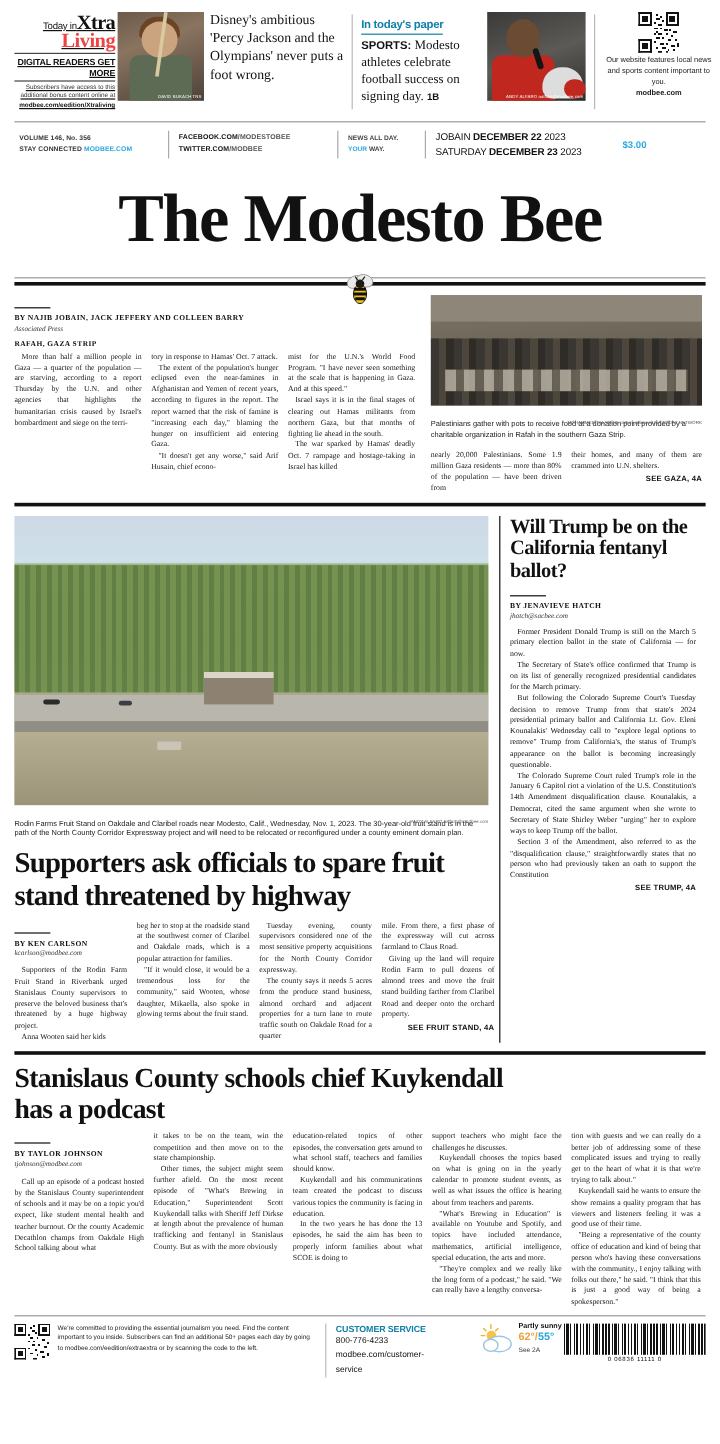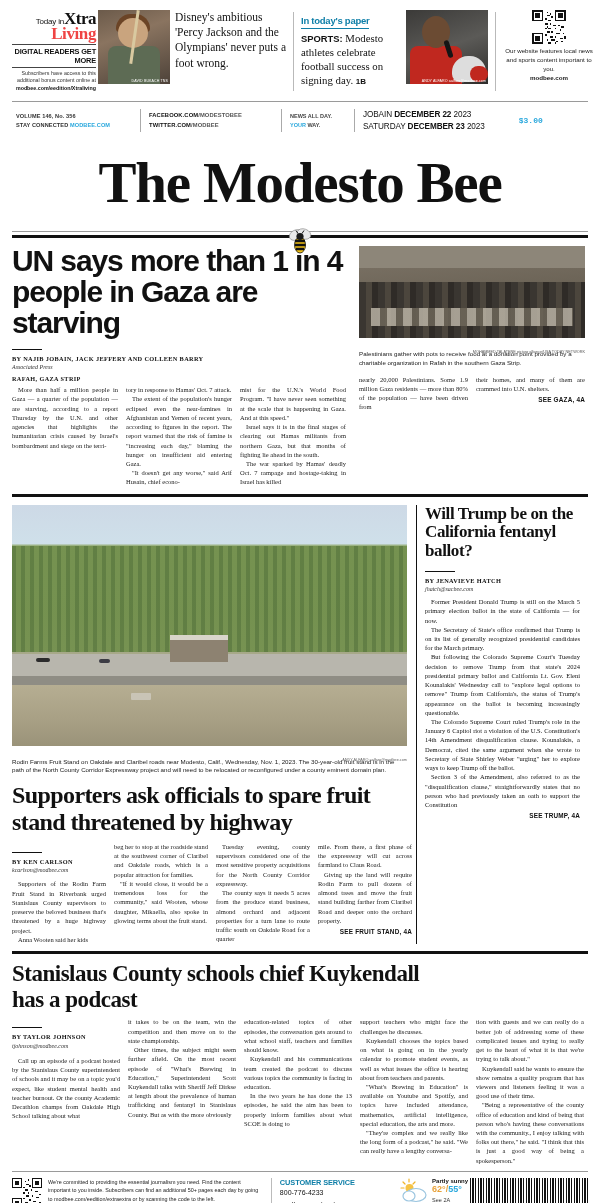--- a/index.html
+++ b/index.html
@@ -10,21 +10,21 @@
     font-family:"Liberation Serif", serif;
     color:#111;
     overflow:hidden;
   }
   .page { width:600px; height:1203px; position:relative; padding:0 12px; }
 
   
   .promo { display:flex; align-items:stretch; padding:10px 0 6px; gap:0; }
   .sep { width:1px; background:#b9b9b9; margin:2px 7px; flex:none; }
 
-  .xtra-block { width:86px; flex:none; text-align:right; padding-right:2px; }
+  .xtra-block { width:86px; flex:none; text-align:right; padding-right:2px;text-decoration:underline; }
   .xtra-line1 { font-family:"Liberation Sans", sans-serif; font-size:8px; line-height:1;
     letter-spacing:-.2px; }
   .xtra-line1 b { font-family:"Liberation Serif", serif; font-weight:bold; font-size:17px; letter-spacing:-.5px; }
   .xtra-living { font-family:"Liberation Serif", serif; font-weight:bold; font-size:17px;
     color:#ef4444; line-height:.95; letter-spacing:-.4px; margin-top:-1px; }
   .xtra-rule { border-top:1px solid #444; margin:2px 0 1.5px; }
   .xtra-drgm { font-family:"Liberation Sans", sans-serif; font-weight:bold; font-size:7.4px;
     letter-spacing:-.15px; line-height:1.25; }
   .xtra-rule2 { border-top:1px solid #444; margin:1.5px 0 2px; }
   .xtra-sub { font-family:"Liberation Sans", sans-serif; font-size:5.3px; line-height:1.45; color:#333; }
@@ -73,21 +73,21 @@
   .folio-col { padding:0 8px; }
   .folio-vline { width:1px; align-self:stretch; background:#aaa; }
   .f-sm { font-size:5.6px; line-height:1.6; letter-spacing:.1px; font-weight:bold; color:#333; }
   .f-cyan { color:#2aa8dd; }
   .f-soc { font-size:5.8px; line-height:1.6; font-weight:bold; letter-spacing:.1px; }
   .f-soc .dom { color:#111; }
   .f-soc .pth { color:#555; font-weight:bold; }
   .f-news { font-size:5.5px; line-height:1.6; font-weight:bold; color:#444; }
   .f-date { font-size:8.2px; line-height:1.45; letter-spacing:-.1px; color:#111; }
   .f-date b { font-weight:bold; }
-  .f-price { font-family:Liberation Mono, monospace; font-weight:bold; font-size:8px; color:#2aa8dd; padding-left:26px;text-align:center; }
+  .f-price { font-family:Liberation Sans, sans-serif; font-weight:bold; font-size:8px; color:#2aa8dd; padding-left:26px;text-align:center; }
 
   
   .masthead { text-align:center; position:relative; padding:4px 0 0; }
   .mh-title { font-family:"Liberation Serif", serif; font-weight:bold; font-size:57px;
     letter-spacing:-1.2px; line-height:.96; color:#111;margin-top:16px; }
   .bee { position:absolute; left:50%; margin-left:-13px; bottom:-16px; width:26px; height:30px; }
   .mh-rule { border-top:1px solid #9a9a9a; margin-top:20px; }
   .mh-rule-thick { border-top:3px solid #111; margin-top:3px; }
 
   
@@ -344,21 +344,20 @@
         <circle cx="13" cy="12.5" r="3.6" fill="#1a1a1a"></circle>
         <path d="M11 9.5l-2-3M15 9.5l2-3" stroke="#1a1a1a" stroke-width="1" fill="none"></path>
       </svg>
     </div>
     <div class="mh-rule"></div>
     <div class="mh-rule-thick"></div>
   </div>
 
   <div class="lead">
     <div class="lead-left">
-      <div class="lead-hd">UN says more than 1 in 4 people in Gaza are starving</div>
       <div class="byline-rule"></div>
       <div class="byline">BY NAJIB JOBAIN, JACK JEFFERY AND COLLEEN BARRY</div>
       <div class="byline-org">Associated Press</div>
       <div class="dateline">RAFAH, GAZA STRIP</div>
       <div class="cols3">
         <div class="col bodytext">
           <p>More than half a million people in Gaza — a quarter of the population — are starving, according to a report Thursday by the U.N. and other agencies that highlights the humanitarian crisis caused by Israel's bombardment and siege on the terri-</p>
         </div>
         <div class="col bodytext">
           <p class="noind">tory in response to Hamas' Oct. 7 attack.</p>

